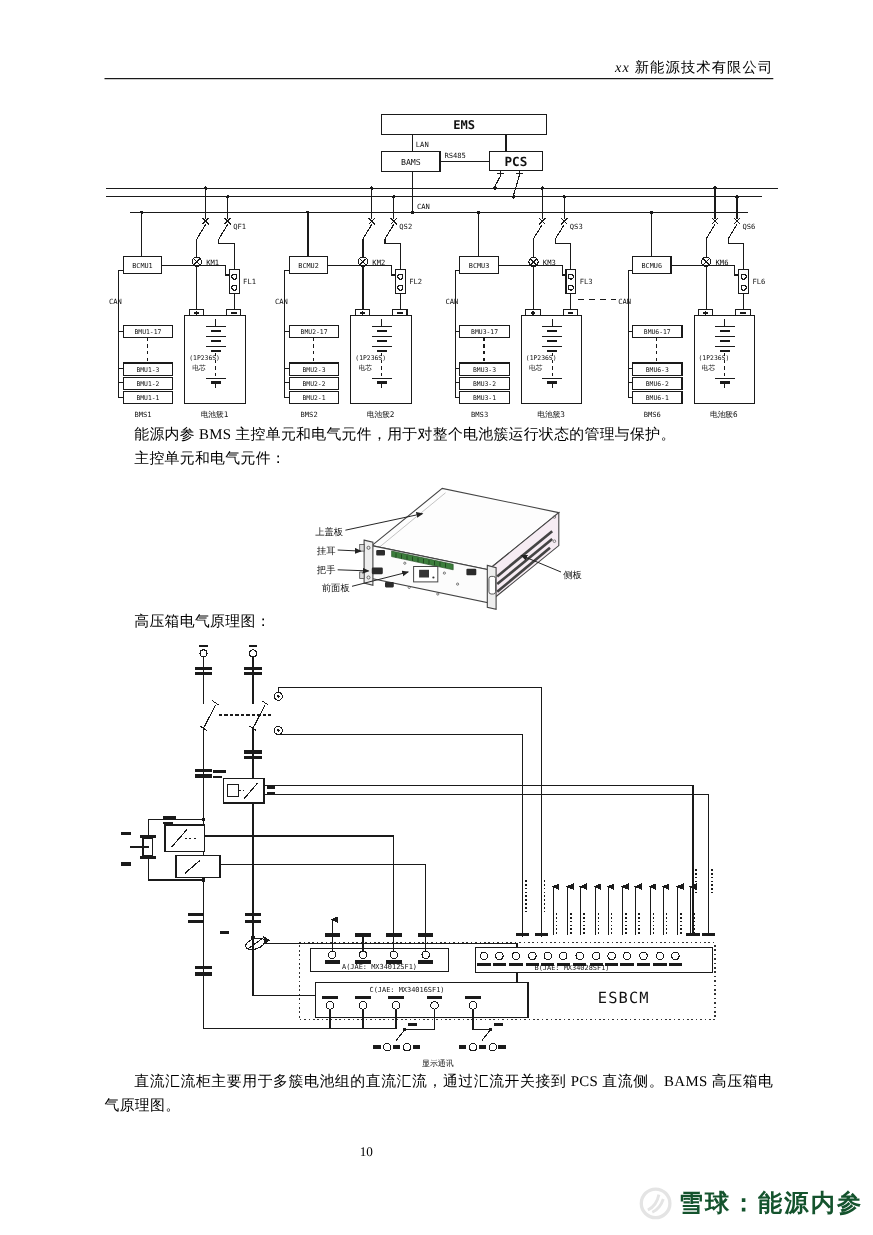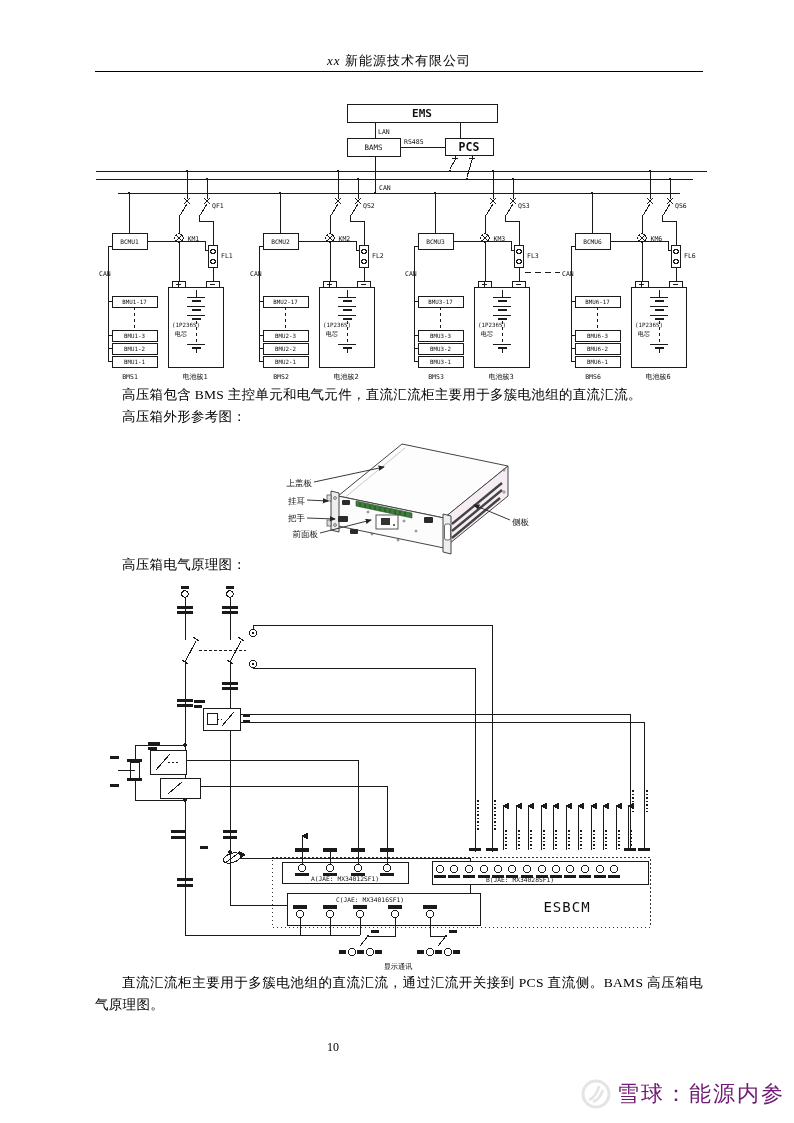--- a/index.html
+++ b/index.html
@@ -2,33 +2,33 @@
 <html><head>
 <meta charset="utf-8">
 <title>Document Page</title>
 <style>
   html,body{margin:0;padding:0;background:#888;}
   .page{
     width:794px;height:1123px;position:relative;margin:0 auto;
     background:#ffffff;font-family:"Liberation Serif", serif;color:#000;overflow:hidden;
   }
   .hdr{
-    position:absolute;top:52px;left:95px;width:608px;text-align:center;
+    position:absolute;top:52px;left:95px;width:608px;text-align:right;
     font-size:13px;letter-spacing:1px;
   }
   .hdr .pfx{font-style:italic;font-family:"Liberation Serif",serif;}
   .hdr-rule{position:absolute;top:71px;left:95px;width:608px;height:0;border-top:1.6px solid #000;}
   .para{
     position:absolute;left:95px;width:608px;font-size:13.5px;line-height:22px;
     text-align:justify;text-indent:2em;letter-spacing:0.3px;
   }
   .pagenum{position:absolute;top:1040px;left:0;width:666px;text-align:center;font-size:12px;}
   .watermark{
-    position:absolute;top:1079px;left:617px;font-size:22px;font-weight:normal;
-    color:#701a75;letter-spacing:2px;font-family:"Liberation Sans",sans-serif;
+    position:absolute;top:1079px;left:617px;font-size:22px;font-weight:bold;
+    color:#14532d;letter-spacing:2px;font-family:"Liberation Sans",sans-serif;
   }
   svg{position:absolute;overflow:visible;}
   svg text{font-family:"DejaVu Sans Mono", monospace;fill:#111;}
   .fig{shape-rendering:crispEdges;}
   .ln{stroke:#1a1a1a;stroke-width:1;fill:none;}
   .ln2{stroke:#1a1a1a;stroke-width:2.4;fill:none;}
   .bx{stroke:#1a1a1a;stroke-width:1;fill:#ffffff;}
   .blob{fill:#1a1a1a;}
   .dot{fill:#1a1a1a;}
 </style>
@@ -180,22 +180,22 @@
       <text x="134.5" y="338" text-anchor="middle" font-size="5.8">BMU6-3</text>
       <text x="134.5" y="351" text-anchor="middle" font-size="5.8">BMU6-2</text>
       <text x="134.5" y="364" text-anchor="middle" font-size="5.8">BMU6-1</text>
       <text x="186" y="327" text-anchor="middle" font-size="5.8">(1P236S)</text>
       <text x="181" y="336" text-anchor="middle" font-size="6.2">电芯</text>
       <text x="130" y="379" text-anchor="middle" font-size="6.5">BMS6</text>
       <text x="195" y="379" text-anchor="middle" font-size="7">电池簇6</text>
     </g>
   </svg>
 
-  <div class="para" style="top:384px;">高压箱包含 BMS 主控单元和电气元件，直流汇流柜主要用于多簇电池组的直流汇流。</div>
-  <div class="para" style="top:406px;">高压箱外形参考图：</div>
+  <div class="para" style="top:384px;">能源内参 BMS 主控单元和电气元件，用于对整个电池簇运行状态的管理与保护。</div>
+  <div class="para" style="top:406px;">主控单元和电气元件：</div>
 
   <svg style="left:265px;top:430px;" width="300" height="128" viewBox="265 430 300 128">
     <defs>
       <marker id="arr2" markerWidth="8" markerHeight="8" refX="6" refY="3" orient="auto">
         <path d="M0,0 L7,3 L0,6 Z" fill="#222"></path>
       </marker>
     </defs>
 
     <polygon points="338,496 402,444 508,466 444,518" fill="#fdfdfd" stroke="#444" stroke-width="1"></polygon>
     <line x1="343" y1="499" x2="405" y2="448" stroke="#bbb" stroke-width="0.8"></line>

